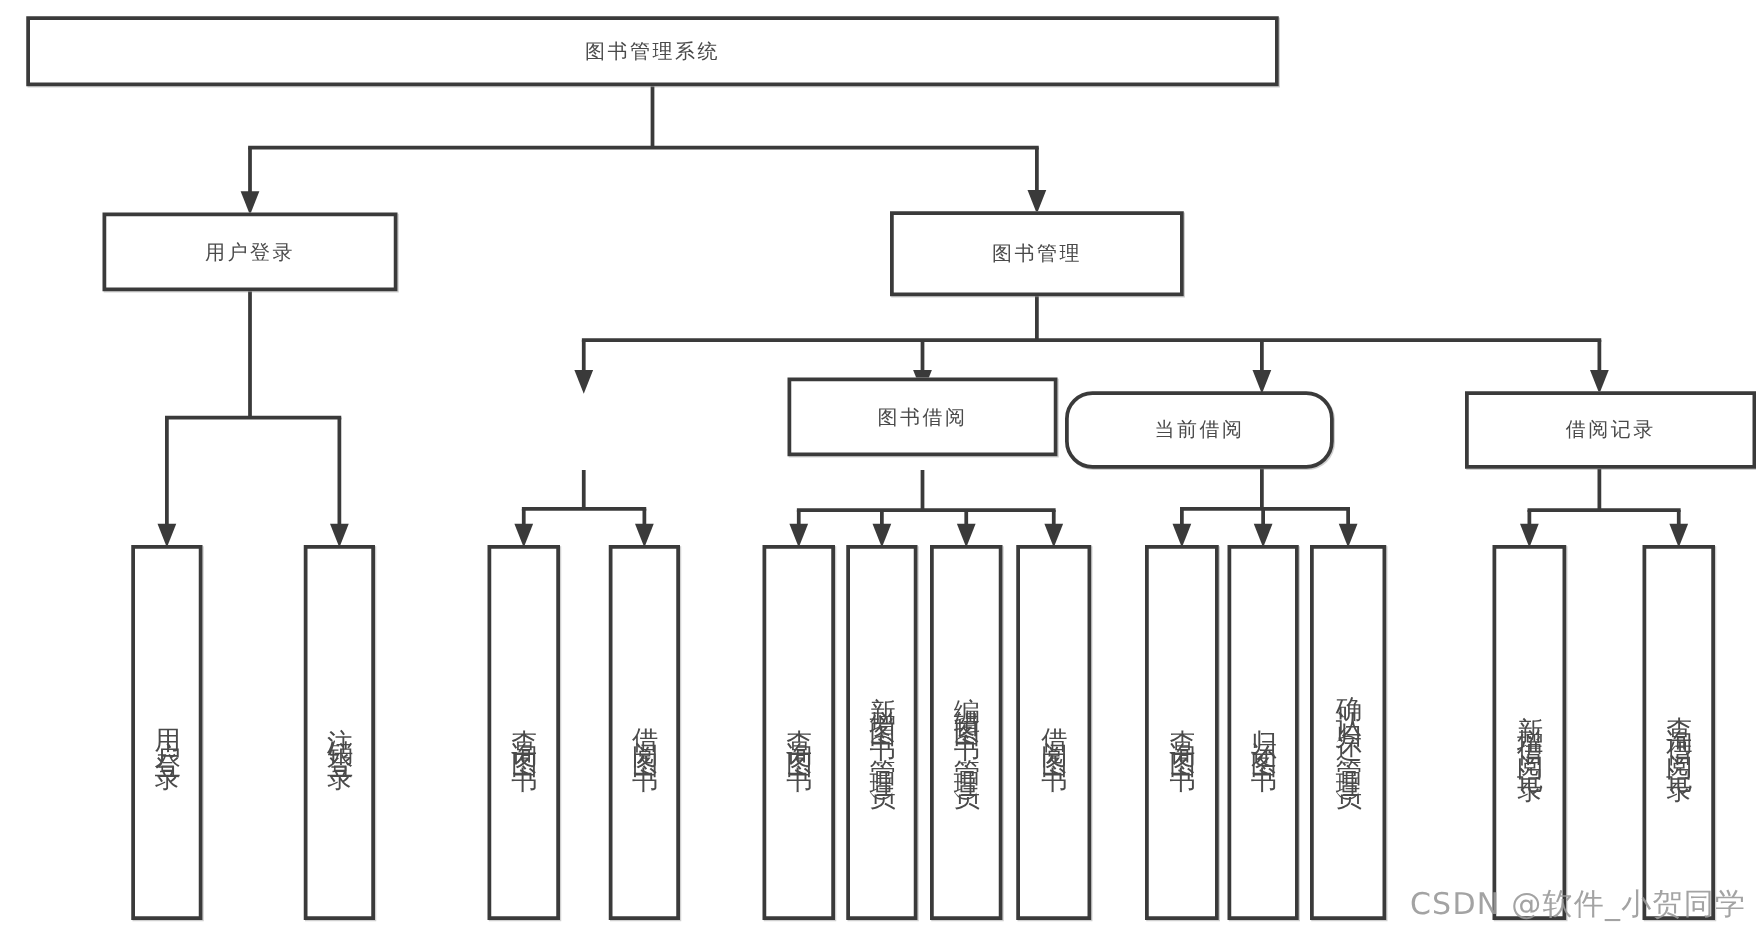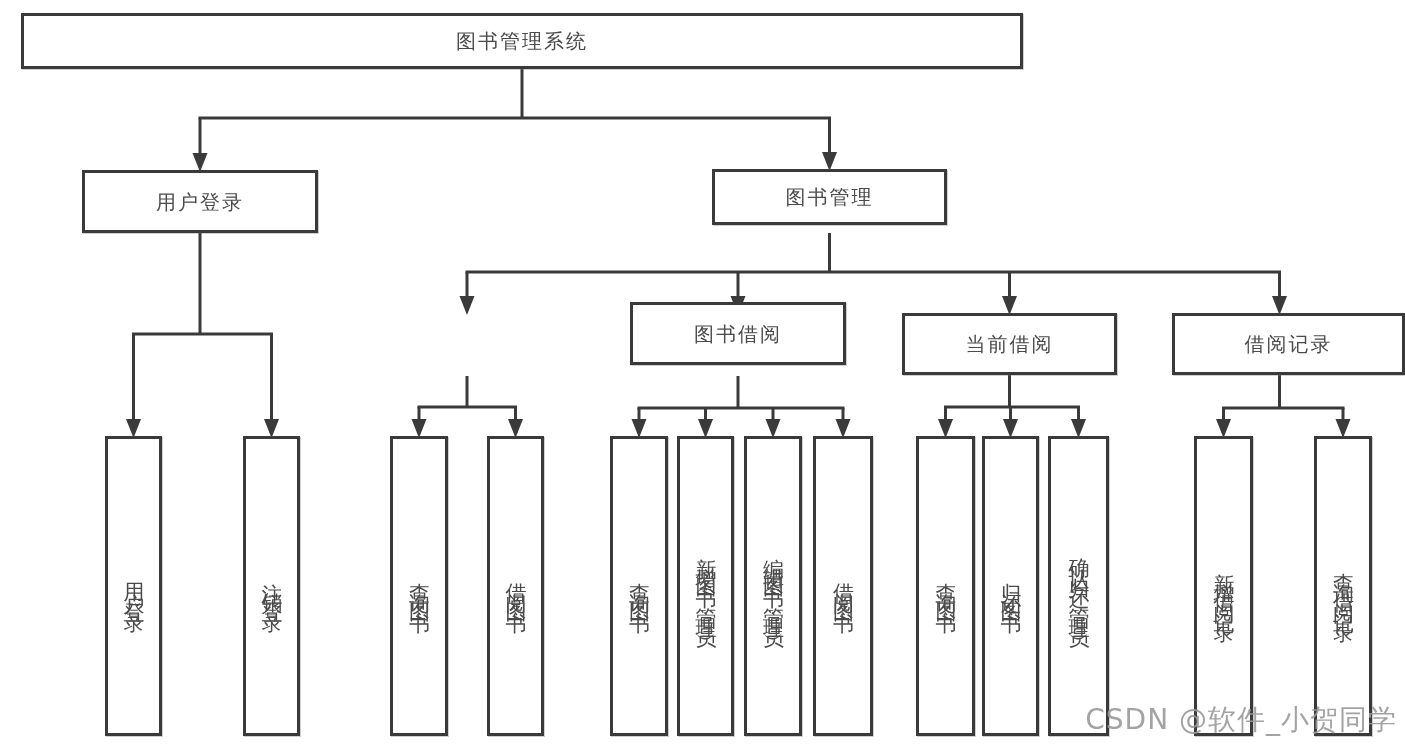--- a/index.html
+++ b/index.html
@@ -33,38 +33,38 @@
     position: absolute;
     box-sizing: border-box;
     border: 3px solid var(--line, #3a3a3a);
     background: #ffffff;
     display: flex;
     align-items: center;
     justify-content: center;
     box-shadow: 1px 1px 0 rgba(120,120,120,0.35);
   }
   .node-label {
-    font-size: 20px;
+    font-size: 16px;
     color: var(--text, #4a4a4a);
     letter-spacing: 2px;
     white-space: nowrap;
     line-height: 1;
   }
   .node.vertical .node-label {
     writing-mode: vertical-rl;
     text-orientation: mixed;
     font-size: 21px;
     letter-spacing: 10px;
   }
   .watermark {
     position: absolute;
     right: 8px;
     bottom: 8px;
     z-index: 3;
-    font-size: 28px;
+    font-size: 24px;
     color: var(--wm, #9a9a9a);
     opacity: 0.9;
     letter-spacing: 1px;
     pointer-events: none;
   }
 </style>
 </head>
 <body>
 
 <div class="canvas">
@@ -122,27 +122,27 @@
       <line x1="1343" y1="408" x2="1343" y2="423" stroke="#3a3a3a" stroke-width="3"></line>
       <polygon points="1335.5,419 1350.5,419 1343,438" fill="#3a3a3a"></polygon>
     </svg>
   <div class="nodes-layer">
       <div class="node" style="left: 21px; top: 13px; width: 1002px; height: 56px;">
         <span class="node-label">图书管理系统</span>
       </div>
       <div class="node" style="left: 82px; top: 170px; width: 236px; height: 63px;">
         <span class="node-label">用户登录</span>
       </div>
-      <div class="node" style="left: 712px; top: 169px; width: 235px; height: 56px; align-items: center;">
+      <div class="node" style="left: 712px; top: 169px; width: 235px; height: 68px; align-items: center;">
         <span class="node-label">图书管理</span>
       </div>
       <div class="node" style="left: 630px; top: 302px; width: 216px; height: 63px;">
         <span class="node-label">图书借阅</span>
       </div>
-      <div class="node" style="left: 902px; top: 313px; width: 215px; height: 62px;">
+      <div class="node" style="left: 852px; top: 313px; width: 215px; height: 62px; border-radius: 22px;">
         <span class="node-label">当前借阅</span>
       </div>
       <div class="node" style="left: 1172px; top: 313px; width: 233px; height: 62px;">
         <span class="node-label">借阅记录</span>
       </div>
       <div class="node vertical" style="left: 105px; top: 436px; width: 57px; height: 300px;">
         <span class="node-label">用户登录</span>
       </div>
       <div class="node vertical" style="left: 243px; top: 436px; width: 57px; height: 300px;">
         <span class="node-label">注销登录</span>

